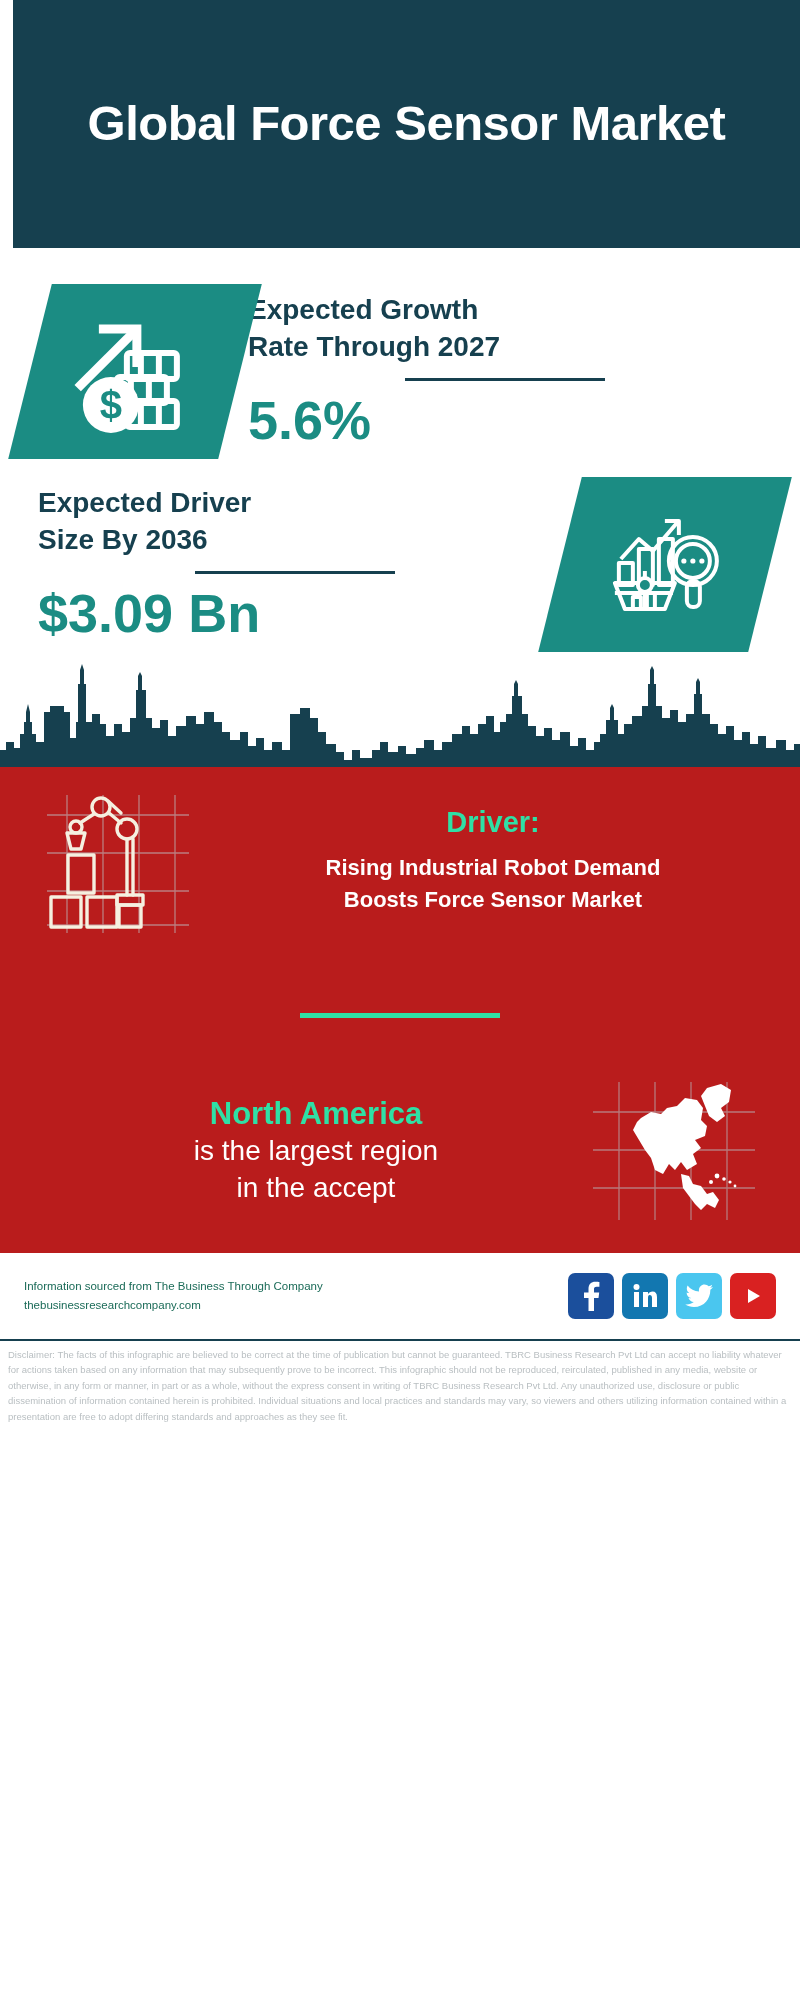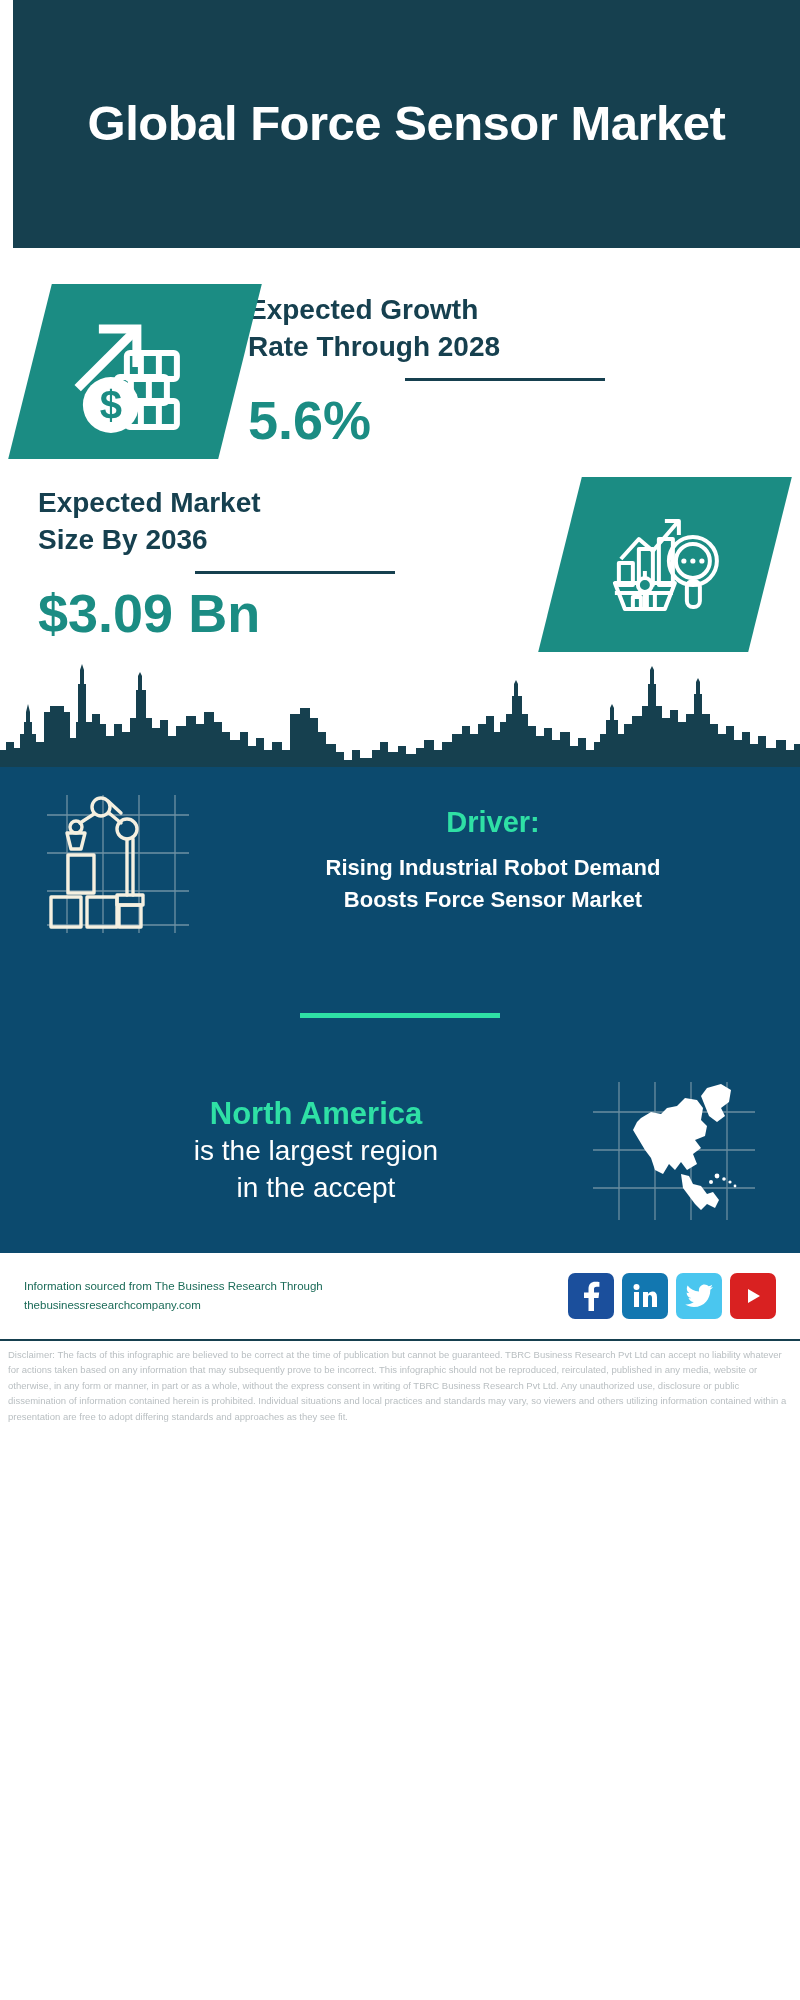--- a/index.html
+++ b/index.html
@@ -45,21 +45,21 @@
   }
   .stat-value {
     color:#1b8c83; font-size:54px; font-weight:bold; line-height:1.1;
   }
 
   
   .skyline-wrap { position:relative; line-height:0; margin-top:10px; }
   .skyline-wrap svg { display:block; width:800px; height:105px; }
 
   
-  .dark-zone { background:#0c4a6e; padding:12px 0 30px 0; }
+  .dark-zone { background:#b91c1c; padding:12px 0 30px 0; }
 
   .driver-row { display:flex; align-items:center; padding:6px 26px 0 26px; }
   .driver-icon { width:180px; flex:0 0 auto; display:flex; justify-content:center; }
   .driver-text { flex:1 1 auto; text-align:center; padding-left:6px; }
   .driver-label { color:#2fe0a5; font-size:29px; font-weight:bold; line-height:1.3; }
   .driver-body { color:#ffffff; font-size:22px; font-weight:bold; line-height:1.45; margin-top:10px; }
 
   .mint-rule { width:200px; height:5px; background:#2fe0a5; margin:78px auto 0 auto; }
 
   .region-row { display:flex; align-items:center; padding:60px 26px 0 26px;margin-left:32px; }
@@ -117,29 +117,29 @@
           <rect x="58" y="90" width="50" height="26" rx="3"></rect>
           <line x1="72" y1="90" x2="72" y2="116"></line>
           <line x1="90" y1="90" x2="90" y2="116"></line>
         </g>
         <circle cx="42" cy="94" r="28" fill="#ffffff"></circle>
         <text x="42" y="108" font-size="40" font-weight="bold" fill="#1b8c83" text-anchor="middle" font-family="Liberation Sans, sans-serif">$</text>
       </svg>
     </div>
     <div class="stat-text">
       <div class="stat-title">Expected Growth</div>
-      <div class="stat-title">Rate Through 2028</div>
+      <div class="stat-title">Rate Through 2027</div>
       <div class="stat-rule"></div>
       <div class="stat-value">5.6%</div>
     </div>
   </div>
 
   <div class="stat-row right-icon">
     <div class="stat-text">
-      <div class="stat-title">Expected Market</div>
+      <div class="stat-title">Expected Driver</div>
       <div class="stat-title">Size By 2036</div>
       <div class="stat-rule"></div>
       <div class="stat-value">$3.09 Bn</div>
     </div>
     <div class="para-tile">
       <svg width="120" height="120" viewBox="0 0 120 120">
         <g stroke="#ffffff" stroke-width="4" fill="none" stroke-linejoin="round">
           <polyline points="16,54 34,34 48,46 72,18"></polyline>
           <polyline points="60,16 74,16 74,30"></polyline>
           <rect x="14" y="58" width="14" height="22"></rect>
@@ -240,21 +240,21 @@
           <circle cx="146" cy="108" r="1.4"></circle>
           <circle cx="122" cy="104" r="2"></circle>
         </g>
       </svg>
     </div>
   </div>
 </div>
 
 <div class="source-bar">
   <div class="source-text">
-    <div>Information sourced from The Business Research Through</div>
+    <div>Information sourced from The Business Through Company</div>
     <div>thebusinessresearchcompany.com</div>
   </div>
   <div class="socials">
     <div class="social s-fb">
       <svg width="20" height="30" viewBox="0 0 20 30">
         <path fill="#ffffff" d="M13,30 L13,17 L17.5,17 L18.2,11.6 L13,11.6 L13,8.3 C13,6.8 13.4,5.8 15.6,5.8 L18.4,5.8 L18.4,1 C17.9,0.9 16.2,0.8 14.3,0.8 C10.2,0.8 7.5,3.3 7.5,7.8 L7.5,11.6 L3,11.6 L3,17 L7.5,17 L7.5,30 Z"></path>
       </svg>
     </div>
     <div class="social s-li">
       <svg width="26" height="26" viewBox="0 0 26 26">

